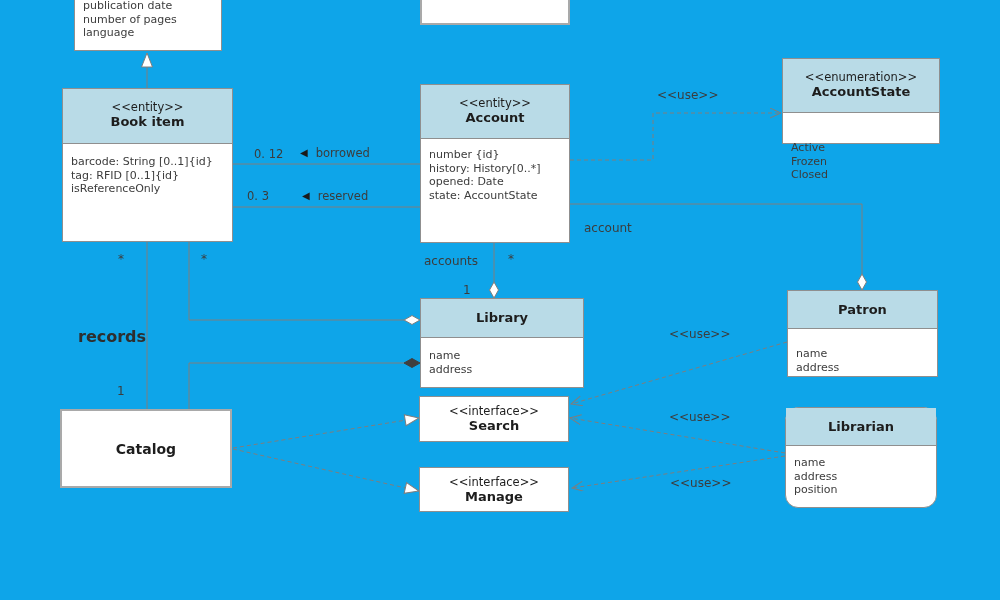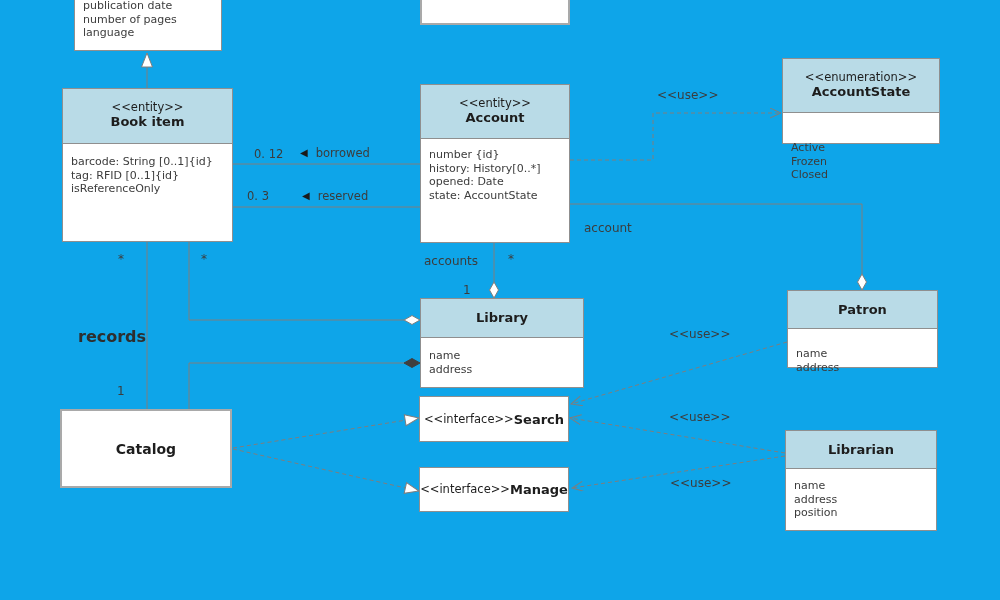--- a/index.html
+++ b/index.html
@@ -32,21 +32,21 @@
   .stereo{font-size:11.5px;color:var(--text-dark);line-height:14px;}
   .cname{font-size:13px;font-weight:bold;color:var(--text-dark);line-height:16px;}
   .attrs{padding:0 0 0 8px;}
   .attr{font-size:11px;color:var(--text-attr);line-height:13.5px;white-space:pre;}
   .lbl{position:absolute;font-size:11.5px;color:var(--text-attr);white-space:nowrap;}
   .lbl.big{font-size:12px;}
   .lbl.bold{font-weight:bold;font-size:16px;color:#2e2e2e;}
   .dirrow{display:flex;align-items:center;gap:8px;}
   .tri-icon{font-size:10px;color:#1a1a1a;line-height:12px;}
   .center-one{display:flex;align-items:center;justify-content:center;}
-  .center-col{display:flex;flex-direction:row;align-items:center;justify-content:center;}
+  .center-col{display:flex;flex-direction:column;align-items:center;justify-content:center;}
 </style>
 </head>
 <body>
 
 <div id="canvas">
 
   <svg id="connectors">
     <defs>
       <marker id="mOpen" markerUnits="userSpaceOnUse" markerWidth="14" markerHeight="12" refX="12" refY="5" orient="auto">
         <path d="M1,0 L12,5 L1,10" class="mstroke"></path>
@@ -128,31 +128,31 @@
   <div class="uml-box" style="left:420px;top:298px;width:164px;height:90px;">
     <div class="hdr center-one" style="height:39px;">
       <div class="cname">Library</div>
     </div>
     <div class="attrs" style="padding-top:11px;">
       <div class="attr">name</div>
       <div class="attr">address</div>
     </div>
   </div>
 
-  <div class="uml-box" style="left:787px;top:290px;width:151px;height:78px;">
+  <div class="uml-box" style="left:787px;top:290px;width:151px;height:87px;">
     <div class="hdr center-one" style="height:38px;">
       <div class="cname">Patron</div>
     </div>
     <div class="attrs" style="padding-top:18px;">
       <div class="attr">name</div>
       <div class="attr">address</div>
     </div>
   </div>
 
-  <div class="uml-box" style="left:785px;top:430px;width:152px;height:101px;">
+  <div class="uml-box" style="left:785px;top:407px;width:152px;height:101px;border-radius:13px;">
     <div class="hdr center-one" style="height:38px;">
       <div class="cname">Librarian</div>
     </div>
     <div class="attrs" style="padding-top:10px;">
       <div class="attr">name</div>
       <div class="attr">address</div>
       <div class="attr">position</div>
     </div>
   </div>
 

